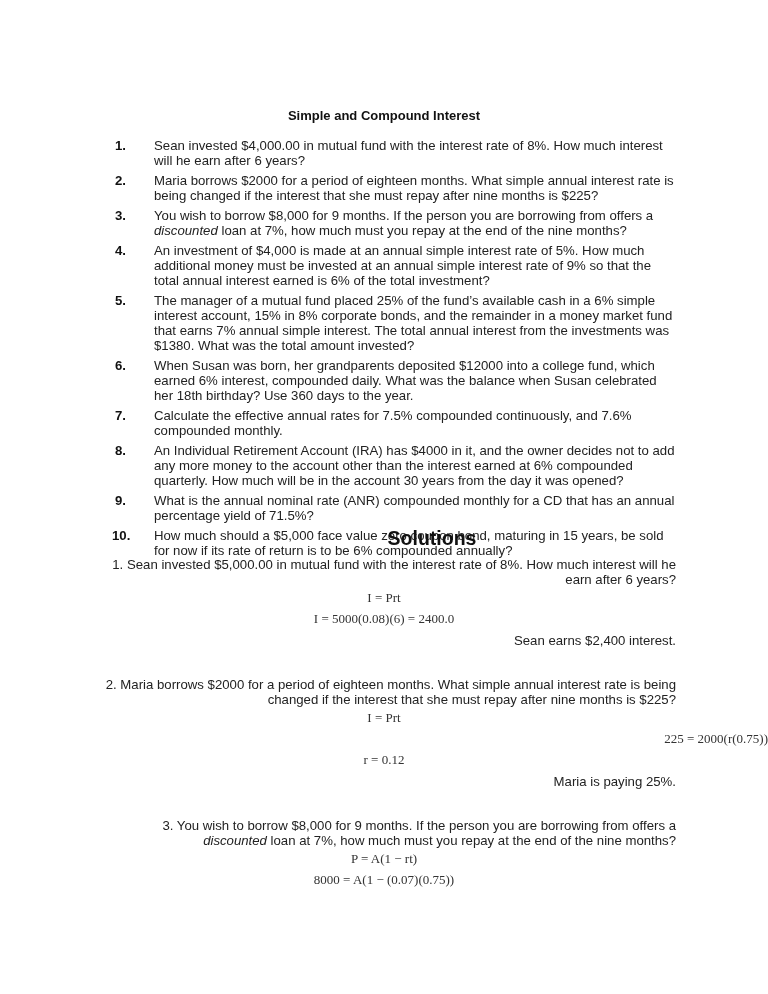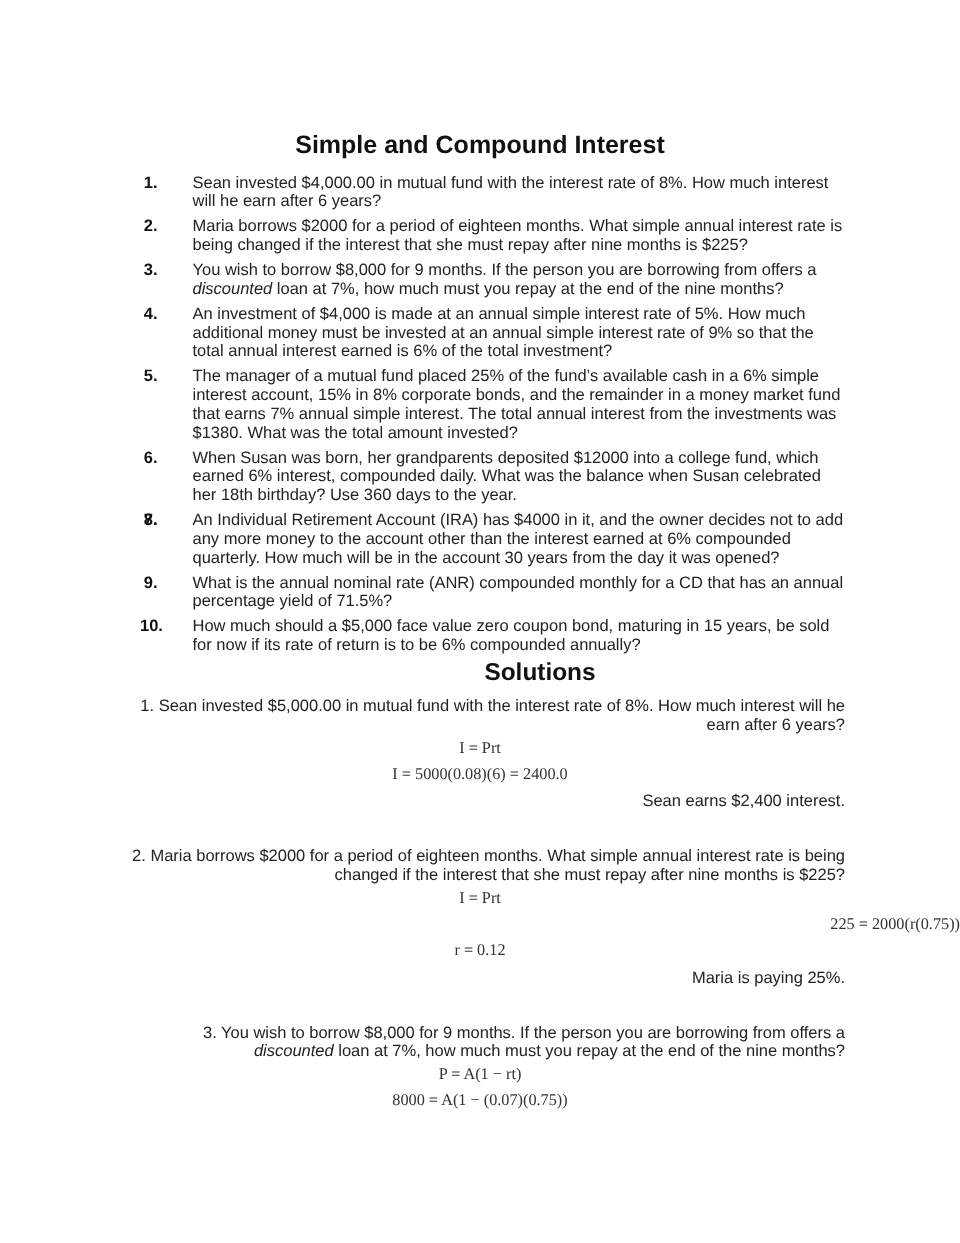--- a/index.html
+++ b/index.html
@@ -20,21 +20,21 @@
       left: 0; top: 0;
       width: 768px;
       height: 994px;
     }
     .title {
       position: absolute;
       left: 0; width: 768px;
       top: 104px;
       text-align: center;
       font-weight: bold;
-      font-size: 20px;
+      font-size: 13px;
       line-height: 24px;
       color: #111;
     }
     .problems {
       position: absolute;
       left: 115px;
       top: 138px;
       width: 560px;
       margin: 0;
       padding: 0;
@@ -115,20 +115,21 @@
     <li class="problem">
       <span class="num">5.</span>
       <span>The manager of a mutual fund placed 25% of the fund’s available cash in a 6% simple interest account, 15% in 8% corporate bonds, and the remainder in a money market fund that earns 7% annual simple interest. The total annual interest from the investments was $1380. What was the total amount invested?</span>
     </li>
     <li class="problem">
       <span class="num">6.</span>
       <span>When Susan was born, her grandparents deposited $12000 into a college fund, which earned 6% interest, compounded daily. What was the balance when Susan celebrated her 18th birthday? Use 360 days to the year.</span>
     </li>
     <li class="problem">
       <span class="num">7.</span>
+      <span>Calculate the effective annual rates for 7.5% compounded continuously, and 7.6% compounded monthly.</span>
     </li>
     <li class="problem">
       <span class="num">8.</span>
       <span>An Individual Retirement Account (IRA) has $4000 in it, and the owner decides not to add any more money to the account other than the interest earned at 6% compounded quarterly. How much will be in the account 30 years from the day it was opened?</span>
     </li>
     <li class="problem">
       <span class="num">9.</span>
       <span>What is the annual nominal rate (ANR) compounded monthly for a CD that has an annual percentage yield of 71.5%?</span>
     </li>
     <li class="problem">

